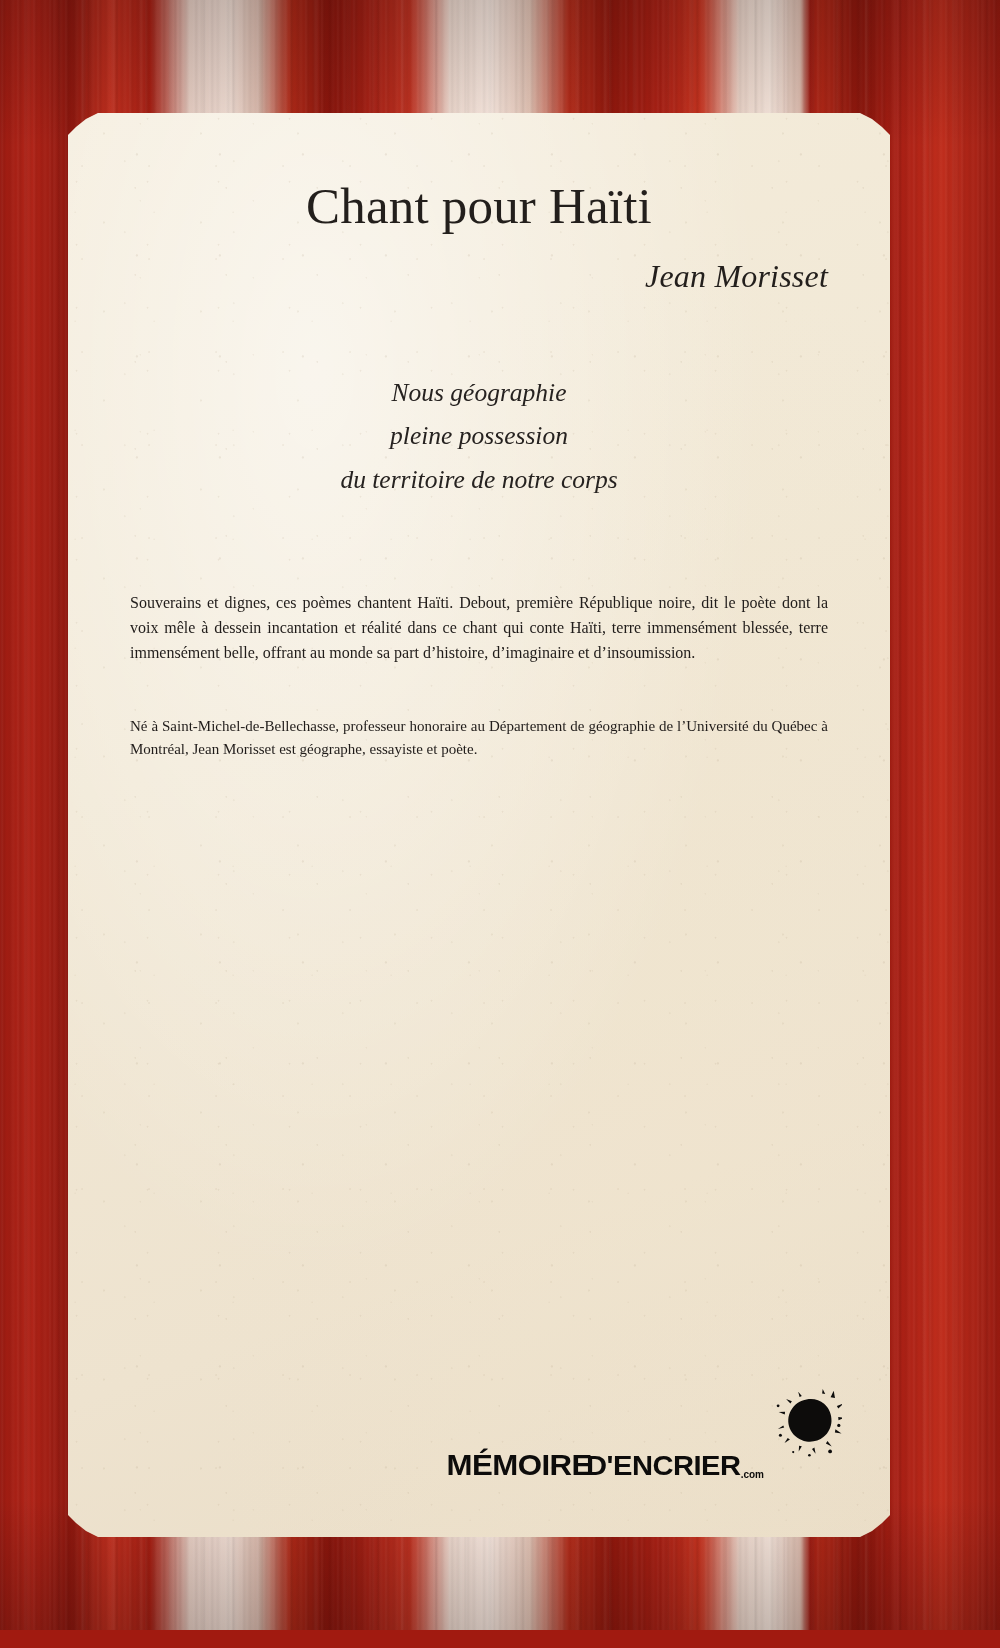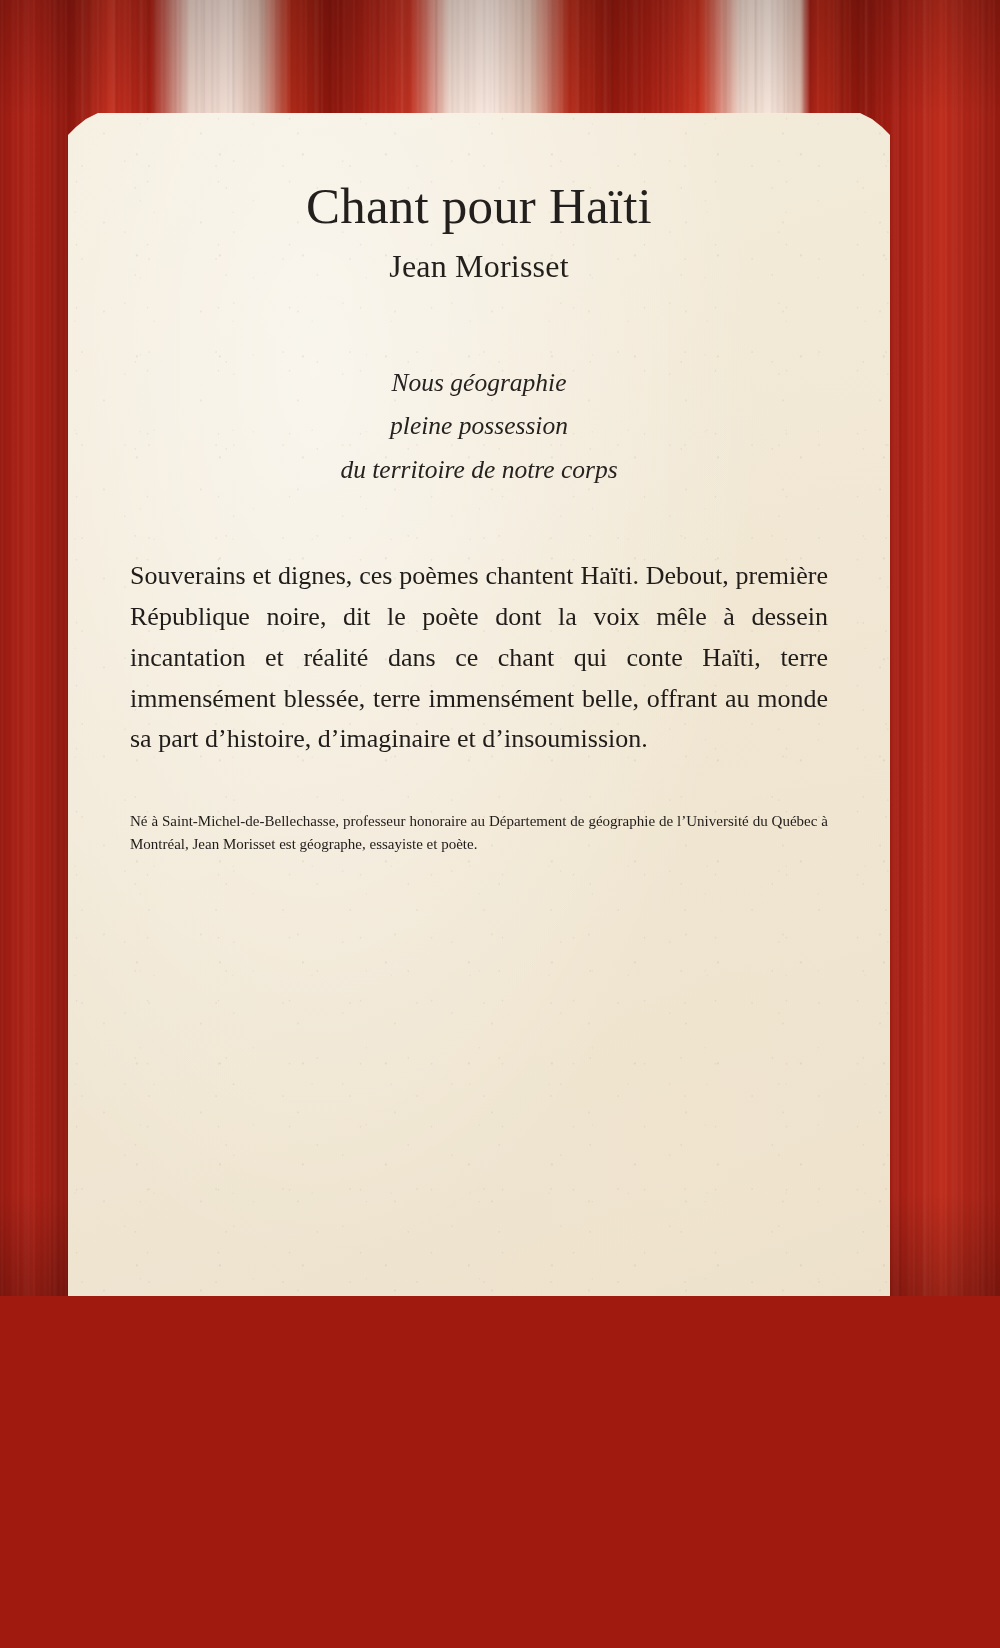--- a/index.html
+++ b/index.html
@@ -12,21 +12,21 @@
 
   body {
     font-family: "Liberation Serif", "DejaVu Serif", serif;
     background: #a11a10;
   }
 
   
   #cover {
     position: relative;
     width: 1000px;
-    height: 1296px;
+    height: 1630px;
     overflow: hidden;
     background:
       linear-gradient(90deg,
         #9c1b11 0%,
         #b02317 3%,
         #8e170e 7%,
         #c4301f 11%,
         #a81f13 15%,
         #e8cfc4 19%,
         #f2ded4 23%,
@@ -143,44 +143,45 @@
   .title {
     margin-top: 67px;
     text-align: center;
     font-size: 51px;
     line-height: 1.05;
     color: #231f1c;
     letter-spacing: 0.2px;
     font-weight: 400;
   }
   .author {
-    margin-top: 14px;
-    text-align: center;
+    margin-top: 24px;
+    text-align: right;
     font-size: 32px;
     color: #231f1c;
     font-weight: 400;
     letter-spacing: 0.2px;
+    font-style: italic;
   }
 
   
   .poem {
     margin-top: 76px;
     text-align: center;
     font-style: italic;
     color: #262220;
     font-size: 25.5px;
     line-height: 1.72;
   }
   .poem .stanza + .stanza { margin-top: 30px; }
   .poem .line { white-space: nowrap; }
 
   
   .blurb {
-    margin-top: 64px;
-    font-size: 26px;
+    margin-top: 88px;
+    font-size: 16px;
     line-height: 1.57;
     color: #201c1a;
     text-align: justify;
     text-align-last: left;
     hyphens: none;
   }
   .bio {
     margin-top: 50px;
     font-size: 15px;
     line-height: 1.52;

